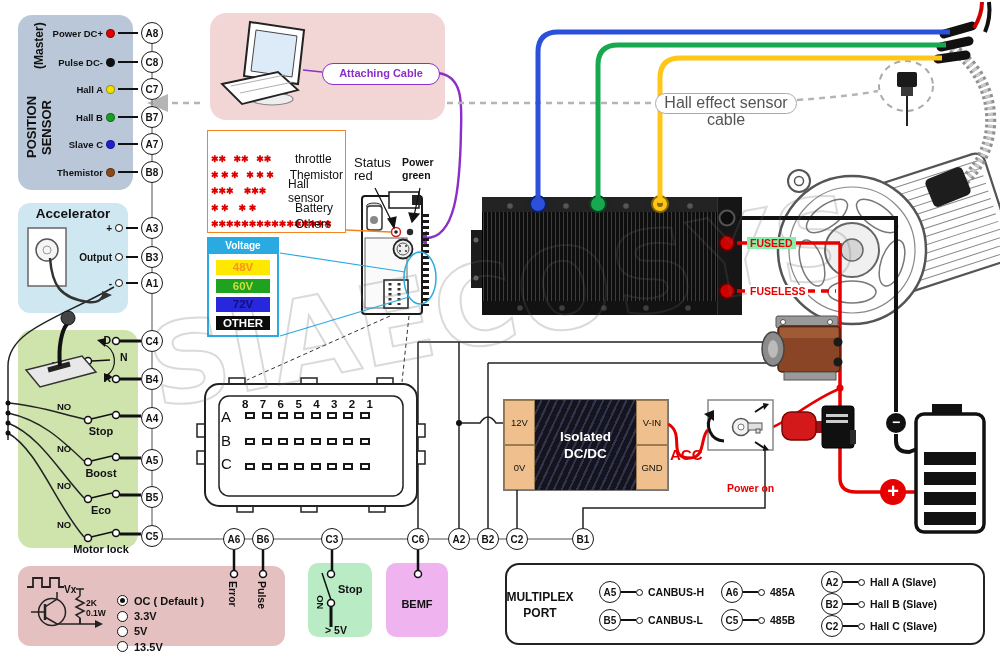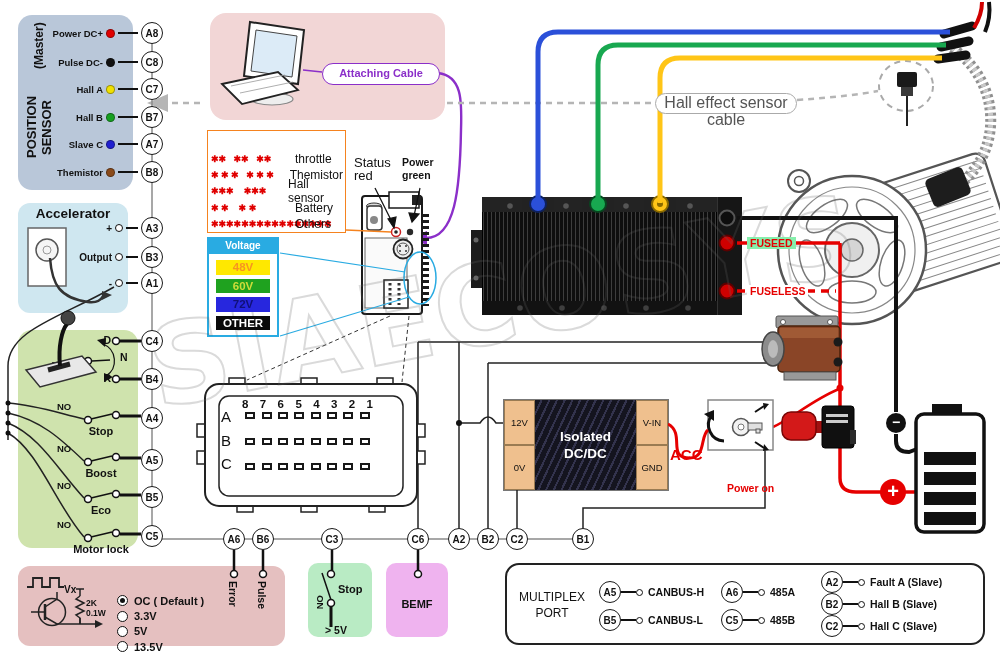--- a/index.html
+++ b/index.html
@@ -655,21 +655,21 @@
   <div class="ui" style="left:86px;top:608px;font-size:8.5px;font-weight:bold">0.1W</div>
 
   <div class="ui vdown" style="left:227px;top:581px;font-size:10.5px;font-weight:bold">Error</div>
   <div class="ui vdown" style="left:256px;top:581px;font-size:10.5px;font-weight:bold">Pulse</div>
 
   <div class="ui" style="left:338px;top:583px;font-size:11px;font-weight:bold">Stop</div>
   <div class="ui vup" style="left:314px;top:595px;font-size:9.5px;font-weight:bold">NO</div>
   <div class="ui" style="left:314px;top:624px;width:44px;text-align:center;font-size:10.5px;font-weight:bold">&gt; 5V</div>
   <div class="ui" style="left:388px;top:598px;width:58px;text-align:center;font-size:11px;font-weight:bold">BEMF</div>
 
-  <div class="ui pre" style="left:508px;top:589px;width:88px;text-align:center;font-size:12px;font-weight:normal;line-height:16px">MULTIPLEX
+  <div class="ui pre" style="left:496px;top:589px;width:88px;text-align:center;font-size:12px;font-weight:bold;line-height:16px">MULTIPLEX
 PORT</div>
   <div class="mpcol" style="left:599px;top:581px;gap:6px">
 
   <div class="mrow">
       <span class="term inline">A5</span>
       <span class="mline"></span>
       <span class="mdot"></span>
       <span class="mlabel">CANBUS-H</span>
     </div>
       <div class="mrow">
@@ -693,21 +693,21 @@
       <span class="mdot"></span>
       <span class="mlabel">485B</span>
     </div>
     </div>
   <div class="mpcol" style="left:821px;top:571px">
 
   <div class="mrow">
       <span class="term inline">A2</span>
       <span class="mline"></span>
       <span class="mdot"></span>
-      <span class="mlabel">Fault A (Slave)</span>
+      <span class="mlabel">Hall A (Slave)</span>
     </div>
       <div class="mrow">
       <span class="term inline">B2</span>
       <span class="mline"></span>
       <span class="mdot"></span>
       <span class="mlabel">Hall B (Slave)</span>
     </div>
       <div class="mrow">
       <span class="term inline">C2</span>
       <span class="mline"></span>

